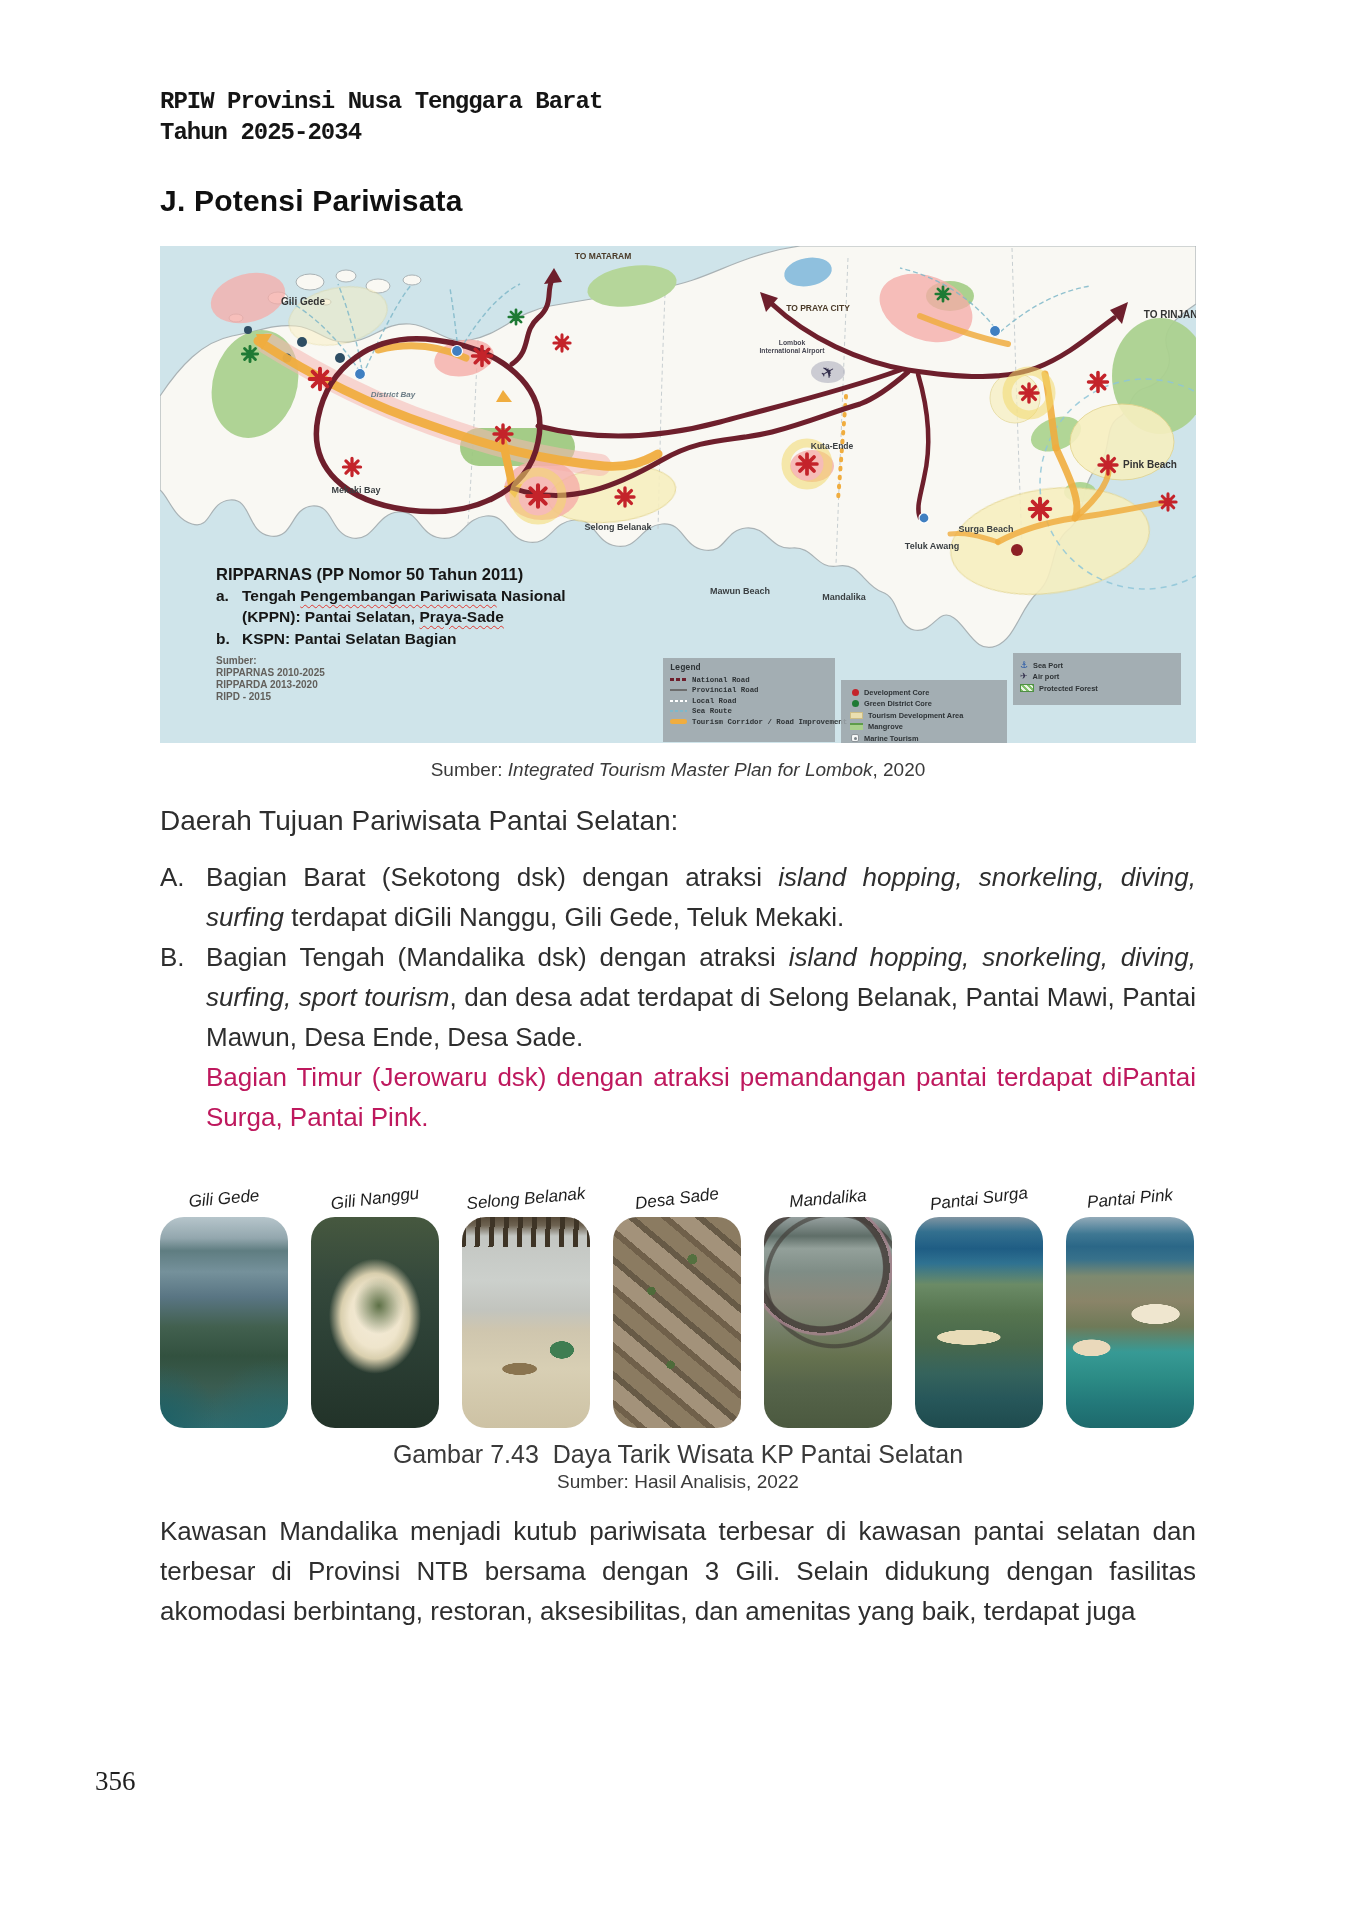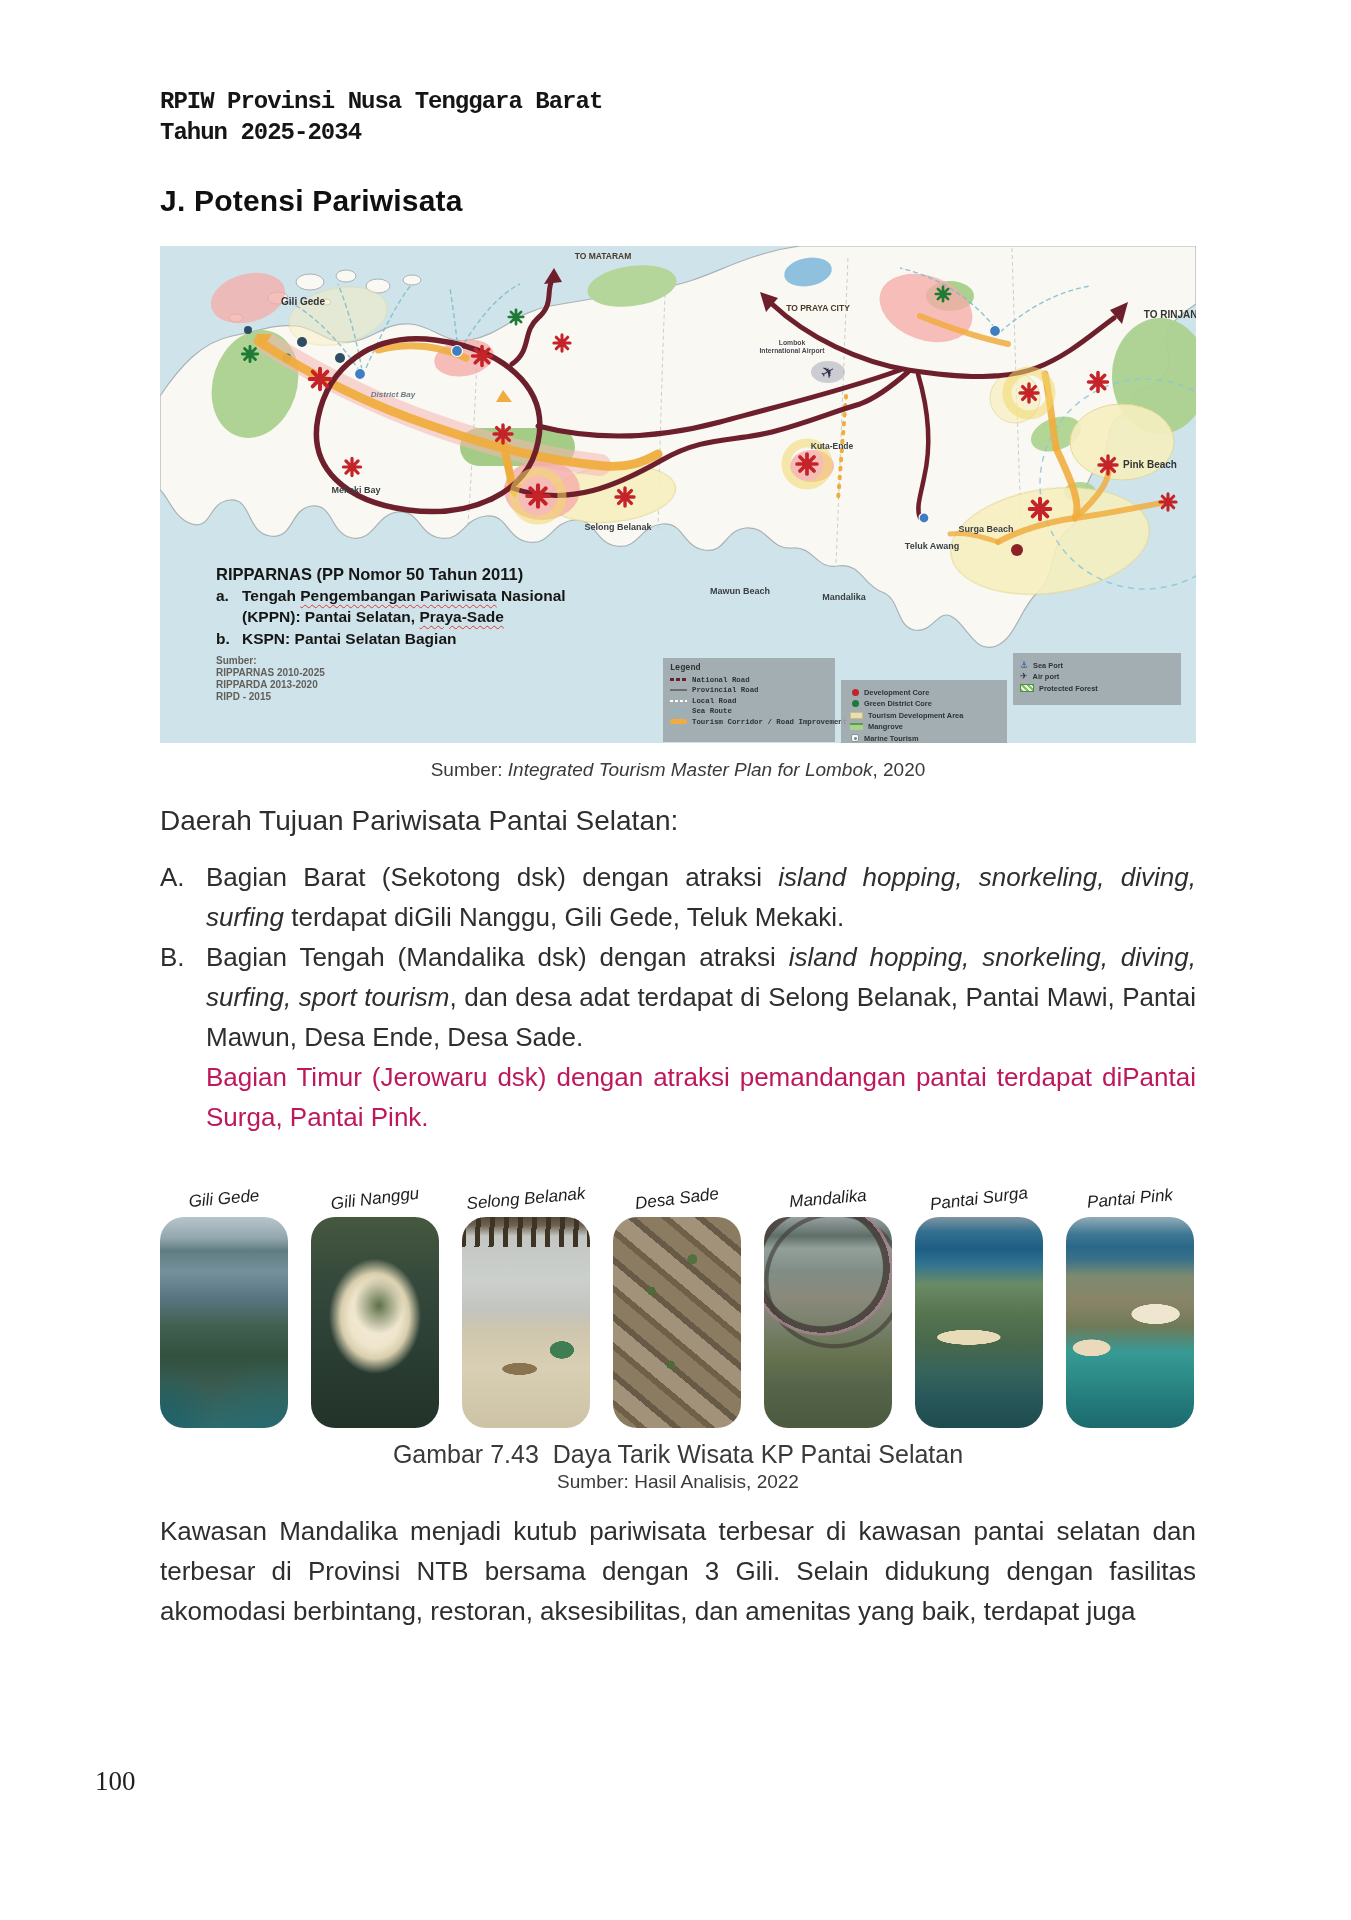--- a/index.html
+++ b/index.html
@@ -425,13 +425,13 @@
 
   <div class="fig-caption" style="margin-top:12px;">
     <div class="cap-title">Gambar 7.43  Daya Tarik Wisata KP Pantai Selatan</div>
     <div class="cap-source">Sumber: Hasil Analisis, 2022</div>
   </div>
 
   <div class="paragraph">Kawasan Mandalika menjadi kutub pariwisata terbesar di kawasan pantai selatan dan terbesar di Provinsi NTB bersama dengan 3 Gili. Selain didukung dengan fasilitas akomodasi berbintang, restoran, aksesibilitas, dan amenitas yang baik, terdapat juga</div>
 
 </div>
 
-<div class="page-number">100</div>
+<div class="page-number">356</div>
 
 </body></html>

